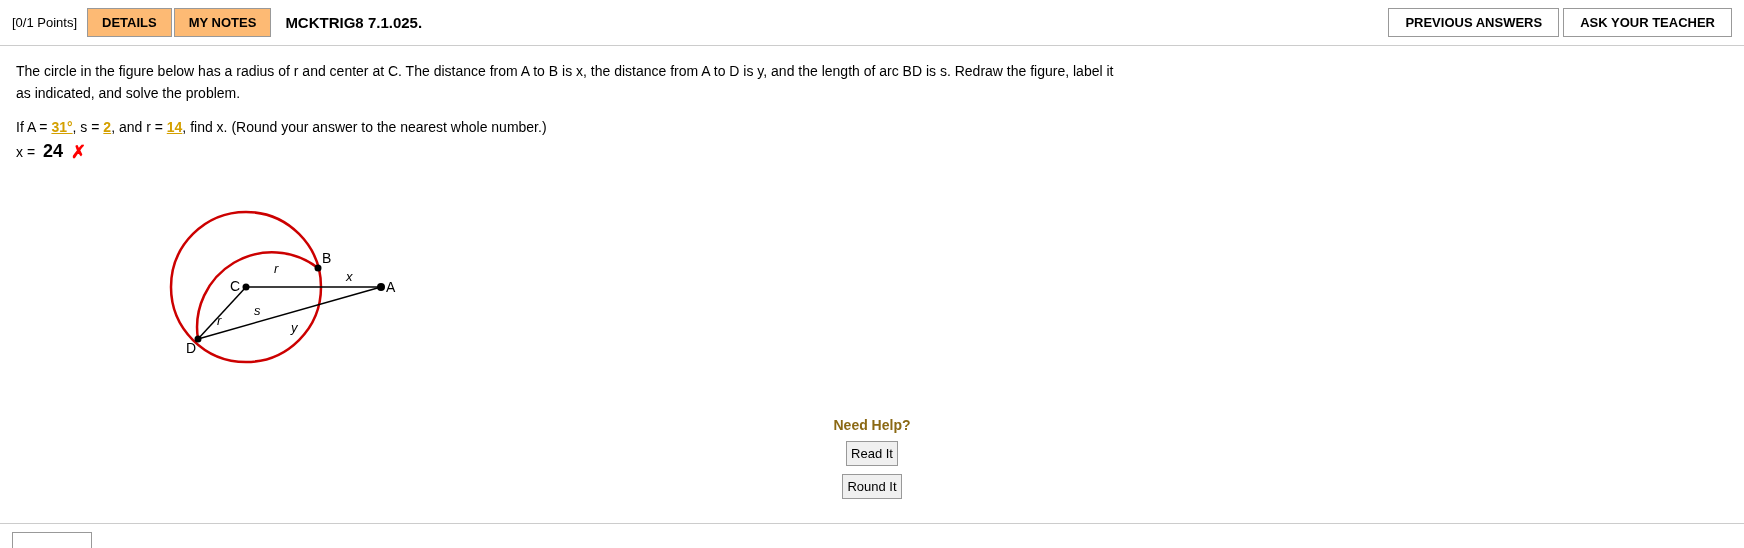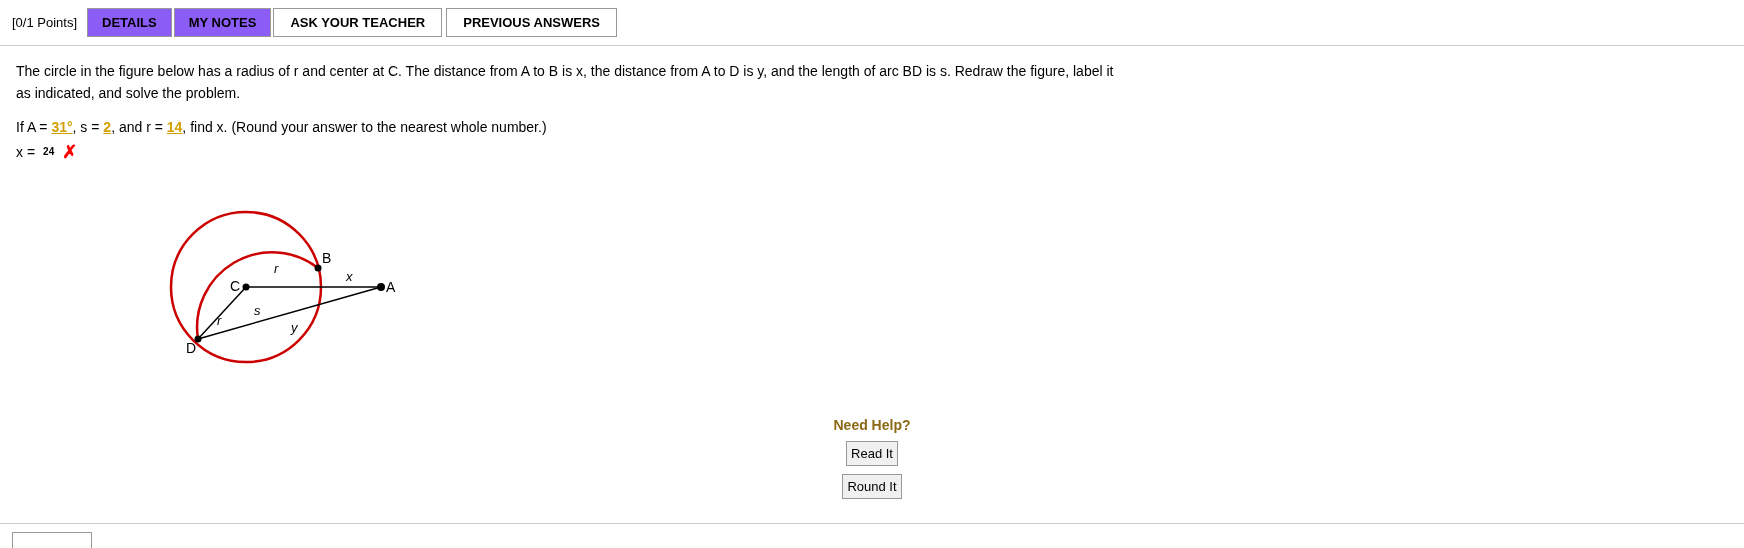--- a/index.html
+++ b/index.html
@@ -18,21 +18,21 @@
       padding: 8px 12px;
       gap: 0;
     }
     .header-points {
       font-weight: normal;
       font-size: 13px;
       margin-right: 10px;
     }
     .header-btn {
       border: 1px solid #999;
-      background: #8b5cf6;
+      background: #fdba74;
       padding: 6px 14px;
       font-size: 13px;
       font-weight: bold;
       cursor: pointer;
       margin-right: 2px;
     }
     .header-title {
       font-weight: bold;
       font-size: 15px;
       margin-left: 12px;
@@ -73,21 +73,21 @@
     .answer-row {
       display: flex;
       align-items: center;
       gap: 8px;
       margin-bottom: 14px;
     }
     .answer-label {
       font-size: 14px;
     }
     .answer-value {
-      font-size: 10px;
+      font-size: 18px;
       font-weight: bold;
     }
     .x-mark {
       color: red;
       font-weight: bold;
       font-size: 18px;
     }
 
     
     .figure-area {
@@ -138,23 +138,24 @@
       background: #fff;
     }
   </style>
 </head>
 <body>
 
 <div class="header">
   <span class="header-points">[0/1 Points]</span>
   <button class="header-btn">DETAILS</button>
   <button class="header-btn">MY NOTES</button>
+  <span class="header-title">MCKTRIG8 7.1.025.</span>
   <div class="header-right">
+    <button class="header-right-btn">PREVIOUS ANSWERS</button>
     <button class="header-right-btn">ASK YOUR TEACHER</button>
-    <button class="header-right-btn">PREVIOUS ANSWERS</button>
   </div>
 </div>
 
 <div class="main">
 
   <p class="problem-text">The circle in the figure below has a radius of r and center at C. The distance from A to B is x, the distance from A to D is y, and the length of arc BD is s. Redraw the figure, label it as indicated, and solve the problem.</p>
 
   <p class="condition-text">
     If A = <span class="highlight">31°</span>, s = <span class="highlight">2</span>, and r = <span class="highlight">14</span>, find x. (Round your answer to the nearest whole number.)
   </p>

